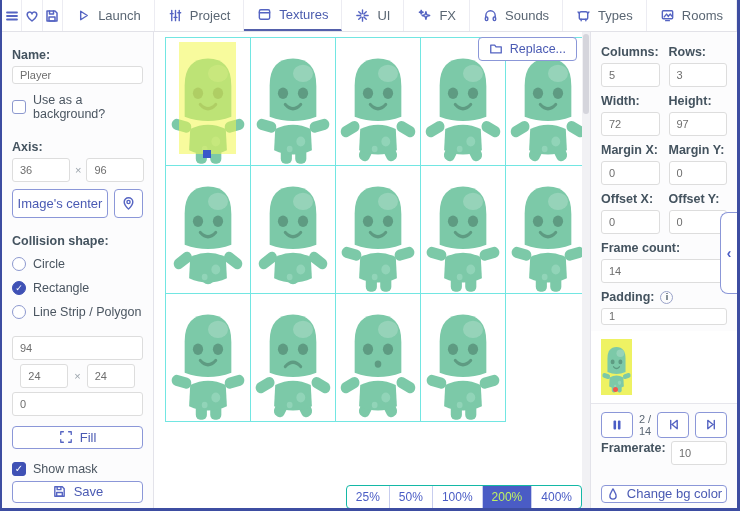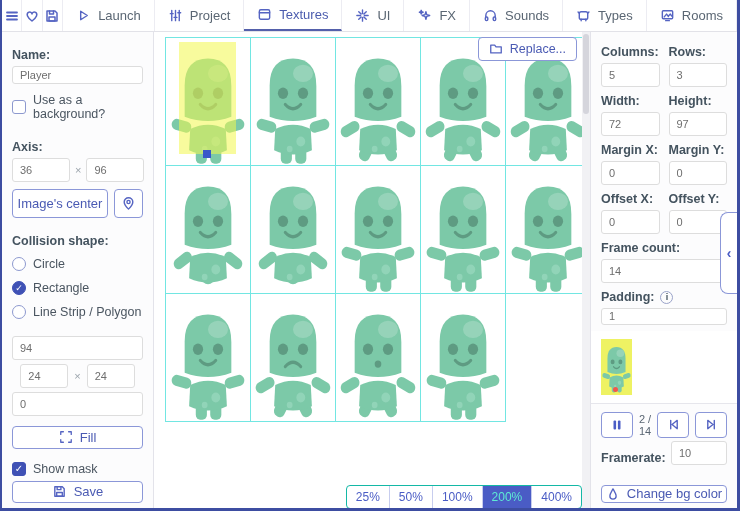--- a/index.html
+++ b/index.html
@@ -47,34 +47,34 @@
   .cell{ width:85px; height:128px; border-right:1px solid #72e6e2; border-bottom:1px solid #72e6e2; position:relative; display:flex; align-items:flex-end; justify-content:center; }
   .cell svg{ width:80px; height:120px; display:block; }
   .sel-overlay{ position:absolute; left:13px; top:4px; width:57px; height:112px; background:rgba(243,248,77,0.55); }
   .axis-marker{ position:absolute; left:24px; bottom:-4px; width:8px; height:8px; background:#3a57c9; }
   .replace-btn{ position:absolute; top:5px; right:13px; height:24px; padding:0 10px; font-size:12.5px; z-index:4; }
   .vscroll{ position:absolute; right:0; top:0; width:8px; height:100%; background:#f1f1f4; }
   .vscroll .thumb{ position:absolute; top:2px; left:1px; width:6px; height:80px; background:#d5d5dc; border-radius:3px; }
   .zoom-group{ position:absolute; right:8px; bottom:2px; display:flex; border:1px solid #14b8a6; border-radius:4px; overflow:hidden; background:#fff; z-index:4; }
   .zoom-seg{ padding:4px 9px; font-size:12px; color:#4a5cc5; border-right:1px solid #c7cdee; cursor:pointer; }
   .zoom-seg:last-child{ border-right:none; }
-  .zoom-seg.active{ background:#4a5cc5; color:#5eead4; }
+  .zoom-seg.active{ background:#4a5cc5; color:#bef264; }
   
   .fgrid{ display:grid; grid-template-columns:1fr 1fr; column-gap:9px; }
   .fld label{ display:block; color:#44535f; font-weight:700; margin:7px 0 4px; }
   .padrow{ display:flex; align-items:center; gap:6px; margin:7px 0 4px; }
   .padrow span{ color:#44535f; font-weight:700; }
   .preview-wrap{ flex:1; border-bottom:1px solid #e6e6ec; margin:6px -10px 0; padding:8px 10px; background:#fff; position:relative; }
   .preview-box{ width:31px; height:56px; background:#eef263; position:relative; }
   .preview-box svg{ width:31px; height:52px; position:absolute; top:2px; left:0; }
   .red-dot{ position:absolute; left:12px; top:48px; width:5px; height:5px; border-radius:50%; background:#f2574d; }
   .pb-row{ display:flex; align-items:center; gap:6px; margin-top:8px; }
   .pb-btn{ width:32px; height:26px; border:1px solid #8b97d8; border-radius:4px; background:#fff; display:flex; align-items:center; justify-content:center; cursor:pointer; }
   .pb-counter{ color:#5a6673; font-size:11px; flex:1; }
-  .fr-row{ display:flex; align-items:flex-end; justify-content:space-between; margin-top:3px; }
+  .fr-row{ display:flex; align-items:flex-start; justify-content:space-between; margin-top:3px; }
   .fr-row label{ color:#44535f; font-weight:700; }
   .fr-row input{ width:56px; }
   .bg-btn{ height:26px; margin-top:20px; }
   .collapse-handle{ position:absolute; right:0; top:212px; width:17px; height:82px; background:#fff; border:1px solid #8b97d8; border-right:none; border-radius:8px 0 0 8px; display:flex; align-items:center; justify-content:center; color:#4a5cc5; font-size:14px; font-weight:700; z-index:6; cursor:pointer; }
   .info-ic{ width:13px; height:13px; border:1px solid #9aa3c9; border-radius:50%; color:#9aa3c9; font-size:9px; display:inline-flex; align-items:center; justify-content:center; font-weight:400; }
 </style>
 </head>
 <body>
 
 <div class="app">

